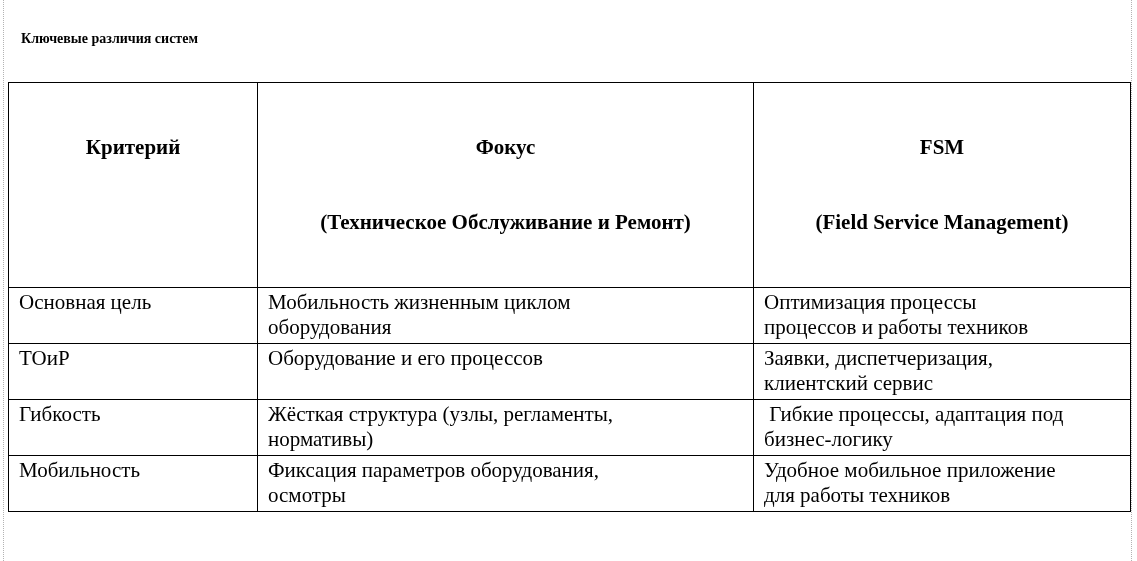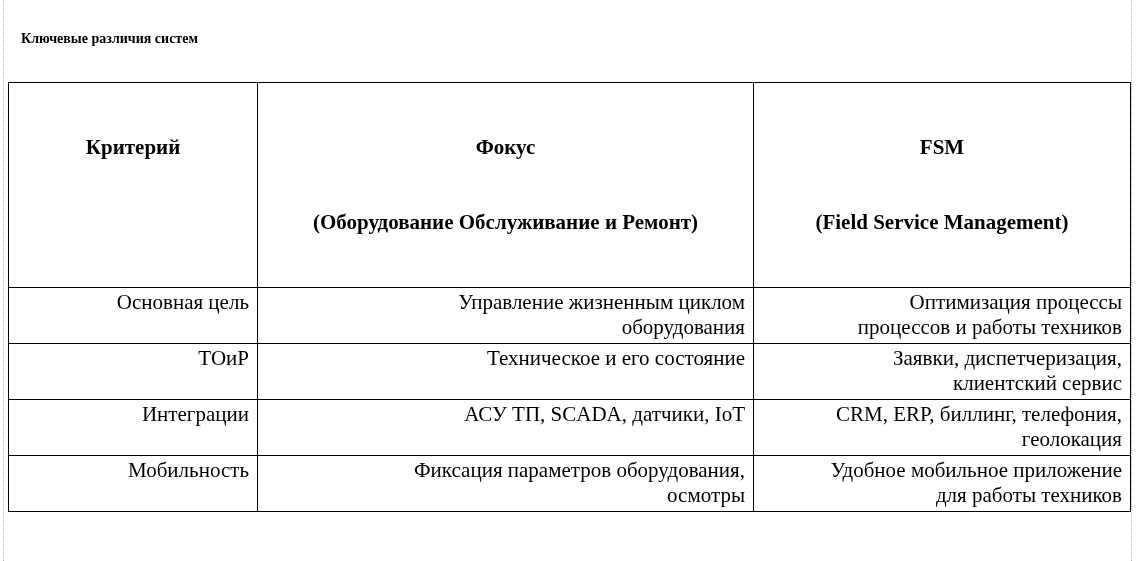--- a/index.html
+++ b/index.html
@@ -56,21 +56,21 @@
     overflow: hidden;
   }
   table.comparison th {
     height: 50px;
     font-weight: bold;
     text-align: center;
     padding: 2px 21px;
   }
   table.comparison td {
     height: 51px;
-    text-align: right;
+    text-align: left;
   }
   .hdr-label, .hdr-sublabel {
     display: block;
   }
 </style>
 </head>
 <body>
 
 <div class="page">
 
@@ -85,47 +85,48 @@
         <col class="c2">
         <col class="c3">
     </colgroup>
     <thead>
       <tr>
         <th>
           <span class="hdr-label">Критерий</span>
         </th>
         <th>
           <span class="hdr-label">Фокус</span>
-          <span class="hdr-sublabel">(Оборудование Обслуживание и Ремонт)</span>
+          <span class="hdr-sublabel">(Техническое Обслуживание и Ремонт)</span>
         </th>
         <th>
           <span class="hdr-label">FSM</span>
           <span class="hdr-sublabel">(Field Service Management)</span>
         </th>
       </tr>
     </thead>
     <tbody>
         <tr>
           <td>Основная цель</td>
-          <td>Управление жизненным циклом
+          <td>Мобильность жизненным циклом
 оборудования</td>
           <td>Оптимизация процессы
 процессов и работы техников</td>
         </tr>
         <tr>
           <td>ТОиР</td>
-          <td>Техническое и его состояние</td>
+          <td>Оборудование и его процессов</td>
           <td>Заявки, диспетчеризация,
 клиентский сервис</td>
         </tr>
         <tr>
-          <td>Интеграции</td>
-          <td>АСУ ТП, SCADA, датчики, IoT</td>
-          <td>CRM, ERP, биллинг, телефония,
-геолокация</td>
+          <td>Гибкость</td>
+          <td>Жёсткая структура (узлы, регламенты,
+нормативы)</td>
+          <td> Гибкие процессы, адаптация под
+бизнес-логику</td>
         </tr>
         <tr>
           <td>Мобильность</td>
           <td>Фиксация параметров оборудования,
 осмотры</td>
           <td>Удобное мобильное приложение
 для работы техников</td>
         </tr>
       </tbody>
   </table>

